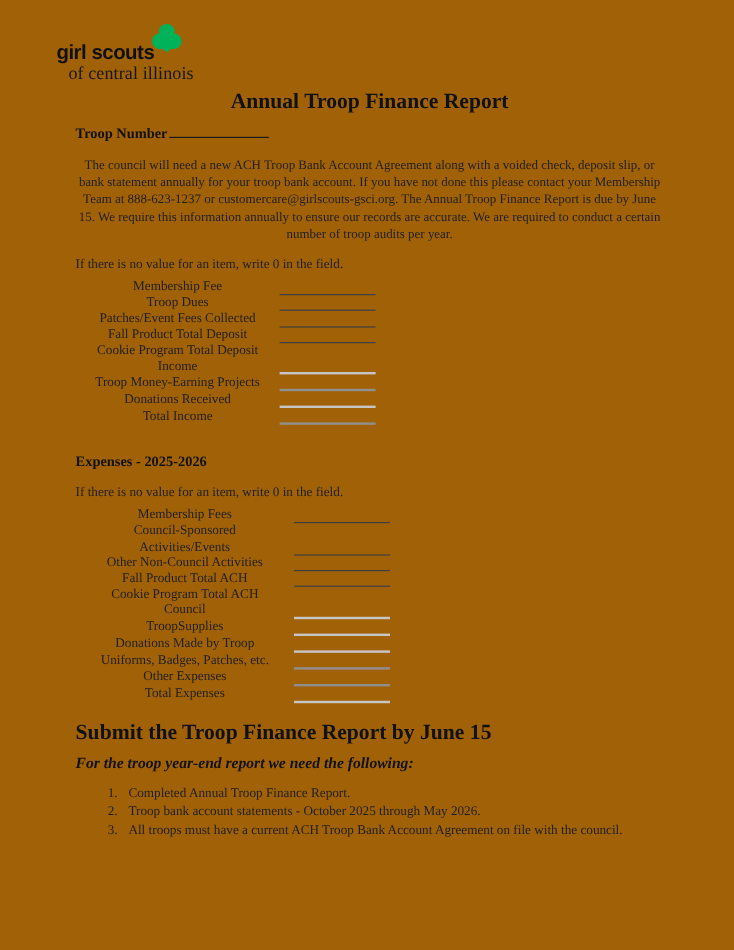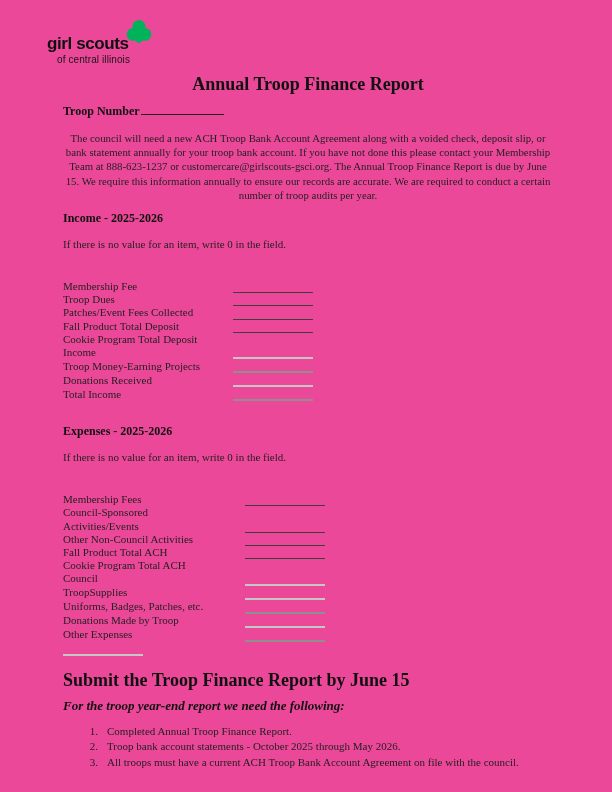--- a/index.html
+++ b/index.html
@@ -1,56 +1,56 @@
 <!DOCTYPE html>
 <html><head>
 <meta charset="utf-8">
 <style>
   html,body { margin:0; padding:0; background:#e8e8e8; }
   .page {
     position:relative;
     width:612px; height:792px;
     margin:0 auto;
-    background:#ec4899;
+    background:#a16207;
     font-family:"Liberation Serif", serif;
     color:#1f1f1f;
     overflow:hidden;
     box-sizing:border-box;
   }
   
   .logo-line1 {
     position:absolute; left:47px; top:34px;
     font-family:"Liberation Sans", sans-serif;
     font-weight:bold; font-size:17px; letter-spacing:-0.4px; color:#101010;
   }
   .trefoil {
     position:absolute; left:126px; top:20px; width:26px; height:24px;
   }
   .logo-line2 {
     position:absolute; left:57px; top:54px;
-    font-family:Liberation Sans, sans-serif;
-    font-size:10px; letter-spacing:0.1px; color:#161616;
+    font-family:Liberation Serif, serif;
+    font-size:15px; letter-spacing:0.1px; color:#161616;
   }
   
   .content { position:absolute; left:63px; top:74px; width:490px; }
   .doc-title {
     text-align:center; font-weight:bold; font-size:18px; line-height:20px;
     color:#111; margin:0;
   }
   .troop-number-row { margin-top:9px; font-size:12px; line-height:14px; }
   .troop-number-label { font-weight:bold; color:#111; }
   .troop-number-blank {
     display:inline-block; width:83px; height:11px;
     border-bottom:1.6px solid #1a1a1a; margin-left:1px;
   }
   .intro { margin-top:13px; font-size:10.8px; line-height:14.2px;text-align:center; }
   .sec-heading { margin-top:9px; font-weight:bold; font-size:12px; line-height:15px; color:#111; }
   .sec-heading.expenses { margin-top:23px; }
   .note { margin-top:11px; font-size:11px; line-height:14px; }
-  .rows { margin-top:29px; }
+  .rows { margin-top:6px;text-align:center; }
   .frow { display:flex; align-items:flex-end; font-size:11px; line-height:13.2px; }
   .flabel { flex:0 0 auto; white-space:pre-line; }
   .rows.income  .flabel { width:170px; }
   .rows.expense .flabel { width:182px; }
   .fline { flex:0 0 auto; display:inline-block; width:80px; height:12px; }
   .fline.dark   { border-bottom:1.5px solid #3f3f3f; }
   .fline.medium { border-bottom:2px  solid #8f8f8f; }
   .fline.light  { border-bottom:2.5px solid #c6c6c6; }
   .submit-heading { margin-top:16px; font-weight:bold; font-size:18px; line-height:16px; color:#111; }
   .yearend-line { margin-top:10px; font-weight:bold; font-style:italic; font-size:13px; line-height:16px; color:#111; }
@@ -77,21 +77,20 @@
 
   <div class="content">
     <h1 class="doc-title">Annual Troop Finance Report</h1>
 
     <div class="troop-number-row">
       <span class="troop-number-label">Troop Number</span><span class="troop-number-blank"></span>
     </div>
 
     <div class="intro">The council will need a new ACH Troop Bank Account Agreement along with a voided check, deposit slip, or bank statement annually for your troop bank account. If you have not done this please contact your Membership Team at 888-623-1237 or customercare@girlscouts-gsci.org. The Annual Troop Finance Report is due by June 15. We require this information annually to ensure our records are accurate. We are required to conduct a certain number of troop audits per year.</div>
 
-    <div class="sec-heading">Income - 2025-2026</div>
     <div class="note">If there is no value for an item, write 0 in the field.</div>
     <div class="rows income" id="income-rows">
         <div class="frow">
           <span class="flabel">Membership Fee</span>
           <span class="fline dark"></span>
         </div>
         <div class="frow">
           <span class="flabel">Troop Dues</span>
           <span class="fline dark"></span>
         </div>
@@ -145,32 +144,33 @@
         <div class="frow">
           <span class="flabel">Cookie Program Total ACH
 Council</span>
           <span class="fline light"></span>
         </div>
         <div class="frow">
           <span class="flabel">TroopSupplies</span>
           <span class="fline light"></span>
         </div>
         <div class="frow">
+          <span class="flabel">Donations Made by Troop</span>
+          <span class="fline light"></span>
+        </div>
+        <div class="frow">
           <span class="flabel">Uniforms, Badges, Patches, etc.</span>
           <span class="fline medium"></span>
-        </div>
-        <div class="frow">
-          <span class="flabel">Donations Made by Troop</span>
-          <span class="fline light"></span>
         </div>
         <div class="frow">
           <span class="flabel">Other Expenses</span>
           <span class="fline medium"></span>
         </div>
         <div class="frow">
+          <span class="flabel">Total Expenses</span>
           <span class="fline light"></span>
         </div>
       </div>
 
     <div class="submit-heading">Submit the Troop Finance Report by June 15</div>
     <div class="yearend-line">For the troop year-end report we need the following:</div>
 
     <div class="clist" id="checklist">
         <div class="clist-item">
           <span class="clist-num">1.</span>

